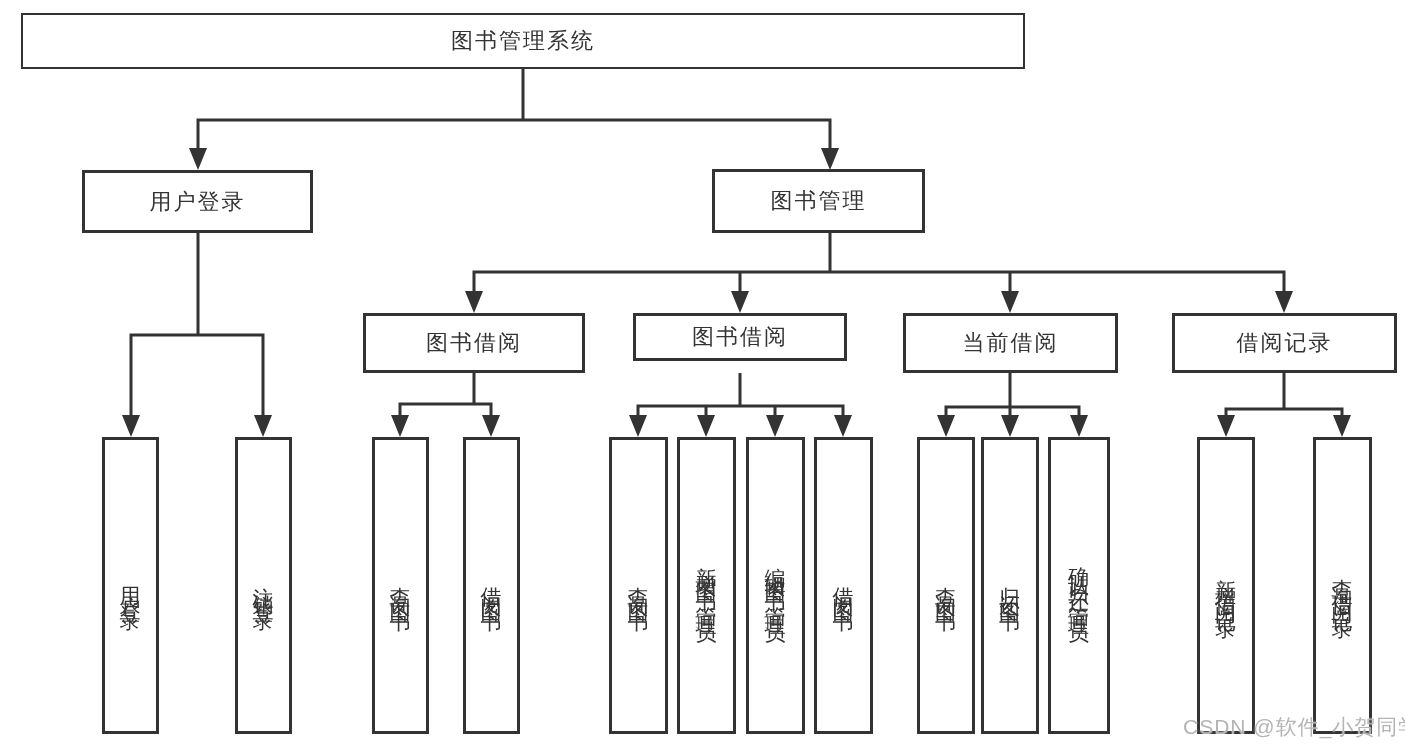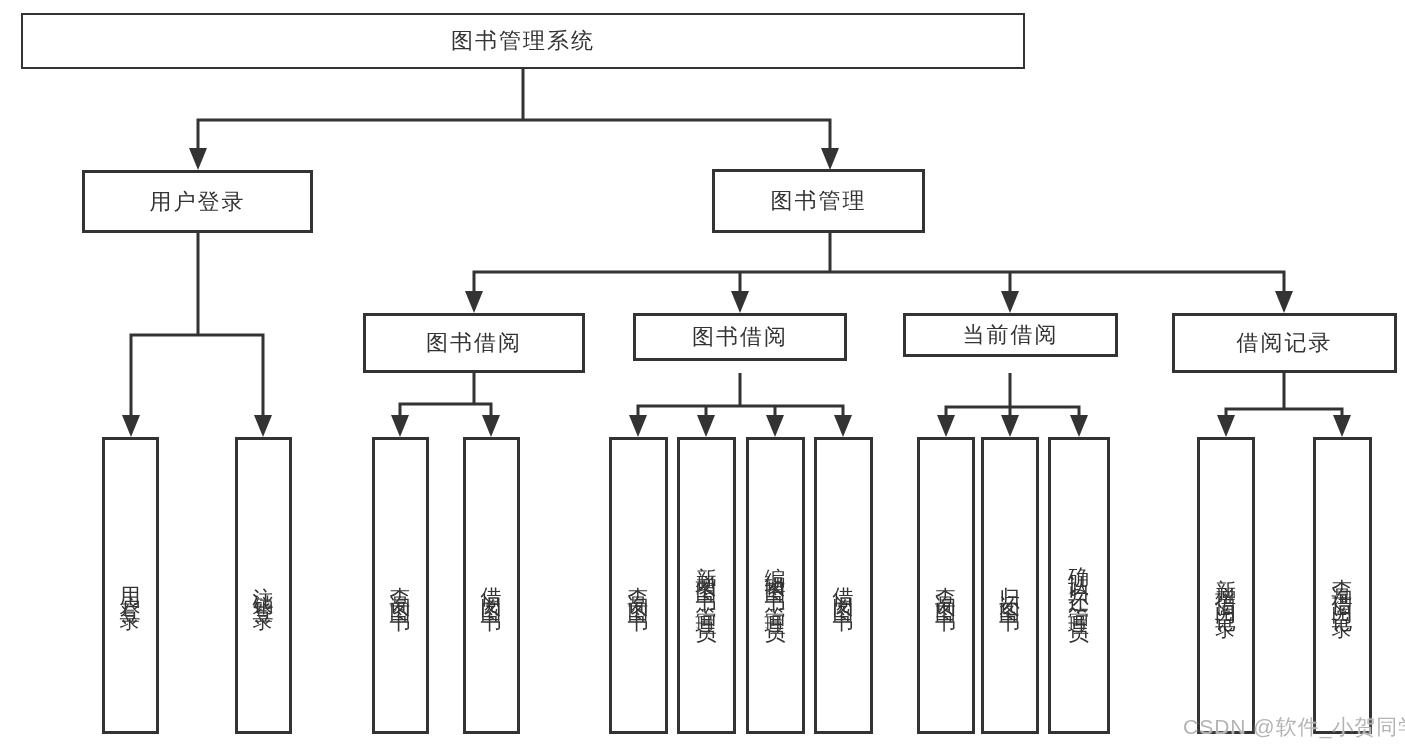--- a/index.html
+++ b/index.html
@@ -93,21 +93,21 @@
              M1333,415 L1351,415 L1342,437 Z"></path>
   </svg>
 
   <div class="box root" style="left:21px; top:13px; width:1004px; height:56px;">图书管理系统</div>
 
   <div class="box" style="left:82px; top:170px; width:231px; height:63px;">用户登录</div>
   <div class="box" style="left:712px; top:169px; width:213px; height:64px;">图书管理</div>
 
   <div class="box" style="left:363px; top:313px; width:222px; height:60px;">图书借阅</div>
   <div class="box" style="left:633px; top:313px; width:214px; height:48px;">图书借阅</div>
-  <div class="box" style="left:903px; top:313px; width:215px; height:44px;">当前借阅</div>
+  <div class="box" style="left:903px; top:313px; width:215px; height:60px;">当前借阅</div>
   <div class="box" style="left:1172px; top:313px; width:225px; height:60px;">借阅记录</div>
 
   <div class="box v" style="left:102px; top:437px; width:57px; height:297px;">用户登录</div>
   <div class="box v" style="left:235px; top:437px; width:57px; height:297px;">注销登录</div>
 
   <div class="box v" style="left:372px; top:437px; width:57px; height:297px;">查询图书</div>
   <div class="box v" style="left:463px; top:437px; width:57px; height:297px;">借阅图书</div>
 
   <div class="box v" style="left:609px; top:437px; width:59px; height:297px;">查询图书</div>
   <div class="box v" style="left:677px; top:437px; width:59px; height:297px;">新增图书（管理员）</div>

